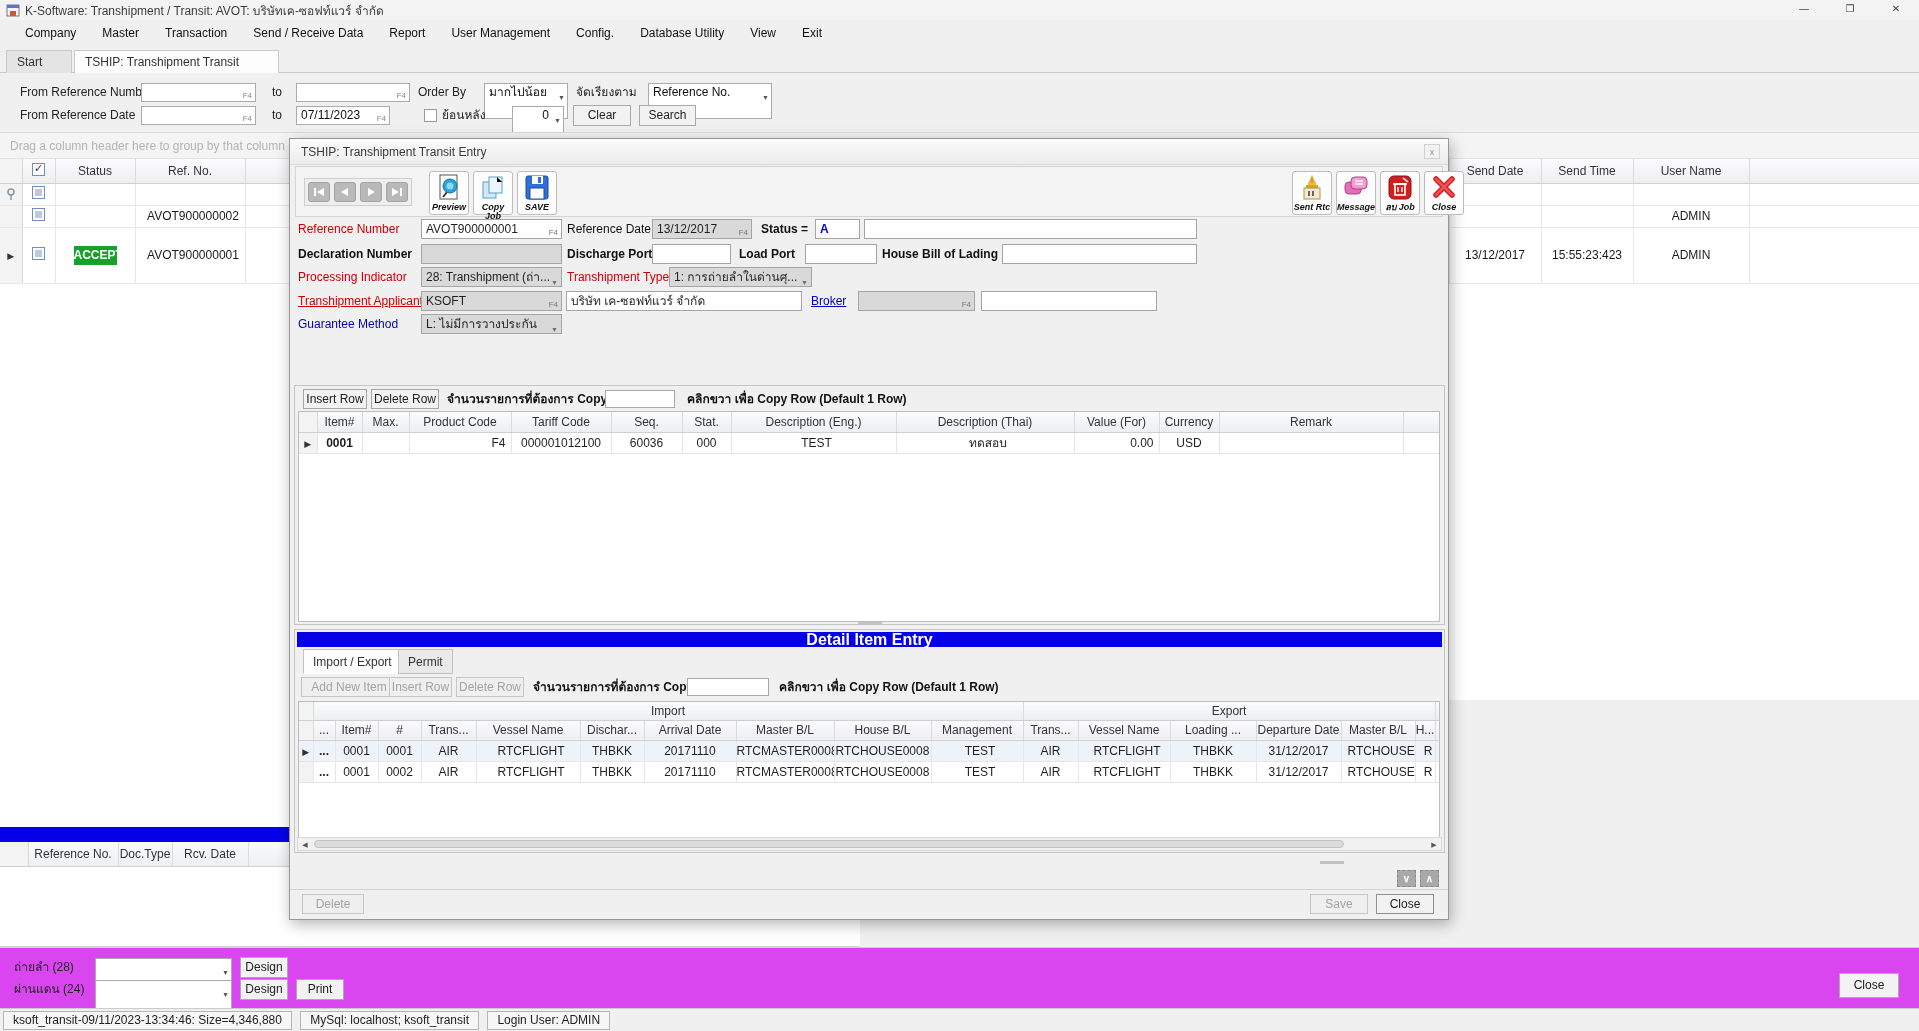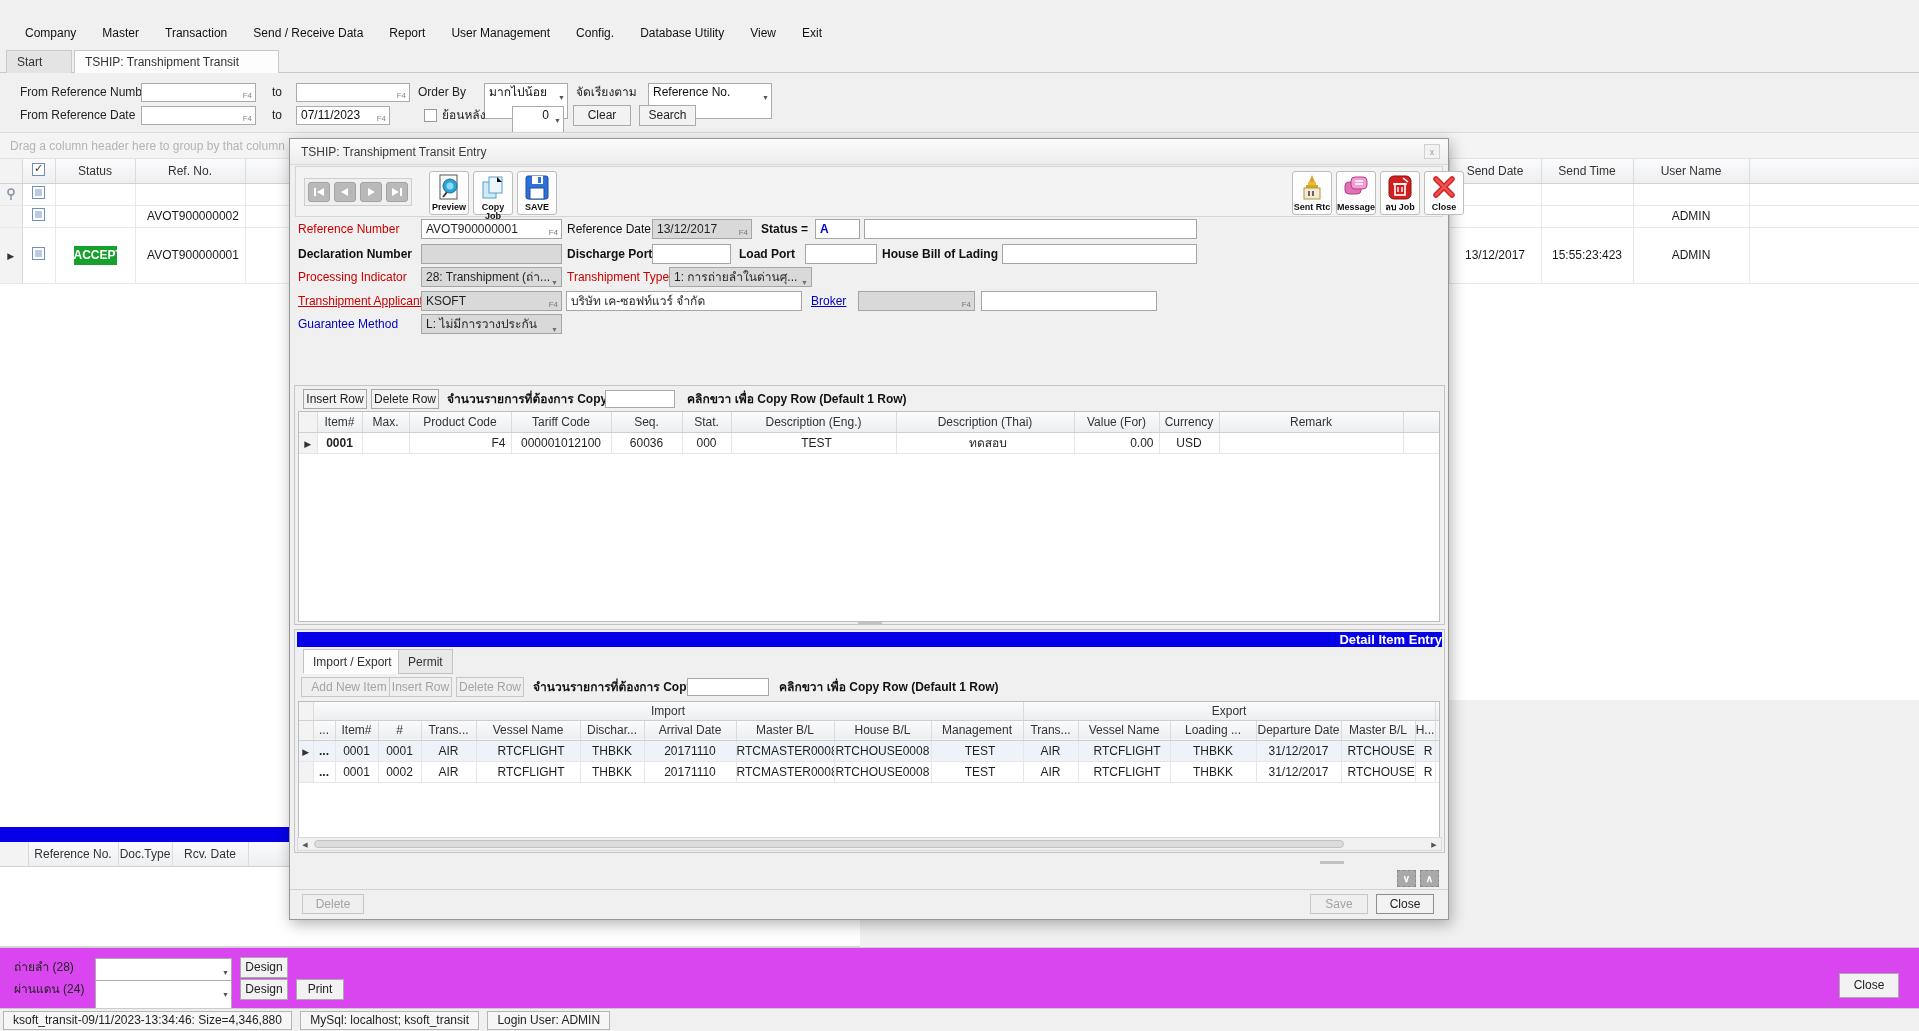--- a/index.html
+++ b/index.html
@@ -79,21 +79,21 @@
   .dlg-x { position:absolute; right:8px; top:5px; width:16px; height:15px; border:1px solid #d0d0d0;
     background:#f2f2f2; color:#9a9a9a; font-size:9px; text-align:center; line-height:14px; }
   .dlg-toolbar { position:absolute; top:27px; left:5px; right:5px; height:51px;
     background:#f3f3f3; border:1px solid #d5d5d5; }
   .navgroup { position:absolute; left:8px; top:11px; display:flex; gap:4px;
     border:1px solid #cfcfcf; background:#efefef; padding:3px; }
   .navbtn { width:22px; height:20px; background:#b9b9b9; border:1px solid #a3a3a3; border-radius:3px;
     display:flex; align-items:center; justify-content:center; }
   .toolbtn { position:absolute; top:4px; width:40px; height:44px; background:#fdfdfd;
     border:1px solid #bdbdbd; border-radius:3px; text-align:center; padding-top:2px; }
-  .toolbtn .cap { display:block; font-size:9px; font-weight:bold; color:#111; line-height:9px; margin-top:1px; }
+  .toolbtn .cap { display:block; font-size:9px; font-weight:bold; color:#111; line-height:9px; margin-top:1px;font-style:italic; }
   
   .lbl { position:absolute; height:20px; line-height:20px; color:#111; white-space:nowrap; }
   .lbl.red { color:#cc0000; } .lbl.blue { color:#0000bb; }
   .lbl.bold { font-weight:bold; } .lbl.und { text-decoration:underline; }
   .fld { position:absolute; height:20px; line-height:18px; border:1px solid #a5a5a5;
     background:#fff; padding:0 4px; white-space:nowrap; overflow:hidden; }
   .fld.gray { background:#d9d9d9; }
   .fld .f4 { position:absolute; right:3px; top:4px; font-size:8px; color:#777; }
   .fld .arr { position:absolute; right:3px; top:6px; font-size:7px; color:#707070; }
   .fld.statusA { color:#0000cc; font-weight:bold; }
@@ -112,41 +112,56 @@
   table.grid2 th { height:20px; font-weight:normal; color:#333;
     background:linear-gradient(#fbfbfc,#eceef0); border-right:1px solid #d9dbdd;
     border-bottom:1px solid #cdcfd1; text-align:center; overflow:hidden; white-space:nowrap; }
   table.grid2 th.grp { height:18px; }
   table.grid2 td { height:21px; border-right:1px solid #e6e6e6; border-bottom:1px solid #e6e6e6;
     text-align:center; overflow:hidden; white-space:nowrap; background:#fff; }
   table.grid2 td.marker, table.grid2 th.marker { background:#f3f3f3; }
   table.grid2 tr.sel td { background:#eef3fa; }
   th.redh { color:#c00000; } th.blueh { color:#0000bb; }
   .bluebar { position:absolute; left:2px; right:2px; top:2px; height:15px; background:#0500e8;
-    color:#fff; font-weight:bold; text-align:right; line-height:15px; font-size:13px; }
+    color:#fff; font-weight:bold; text-align:center; line-height:15px; font-size:16px; }
   .dtab { position:absolute; top:19px; height:25px; line-height:24px; padding:0 9px;
     border:1px solid #c2c2c2; background:#e9e9e9; color:#333; }
   .dtab.active { background:#fdfdfd; border-bottom:1px solid #fdfdfd; }
   .hscroll { position:absolute; left:2px; right:2px; bottom:1px; height:14px; background:#f1f1f1;
     border:1px solid #d9d9d9; }
   .hs-arrow { position:absolute; top:1px; width:12px; height:10px; color:#555; font-size:7px; text-align:center; line-height:11px; }
   .hs-thumb { position:absolute; left:16px; top:2px; width:1030px; height:8px; background:#dcdcdc;
     border:1px solid #c2c2c2; border-radius:5px; }
   .dash { position:absolute; width:24px; height:3px; background:#c2c2c2; }
   .vbtn { position:absolute; width:19px; height:17px; background:#a9a9a9; border:1px dashed #8a8a8a;
     color:#fff; text-align:center; line-height:15px; font-size:10px; font-weight:bold; }
   .dlg-footer { position:absolute; left:0; right:0; bottom:0; height:30px; background:#f0f0f0;
     border-top:1px solid #d2d2d2; }
   .pin-svg, .icon-inline { display:inline-flex; vertical-align:middle; }
 </style>
 </head>
 <body>
 
 <div class="screen">
 
+  <div class="titlebar">
+    <span class="app-icon">
+      <svg width="14" height="14">
+          <rect x="1" y="2" width="12" height="11" fill="#f5f5f5" stroke="#777"></rect>
+          <rect x="1" y="2" width="12" height="3" fill="#5577cc"></rect>
+          <rect x="4" y="8" width="6" height="5" fill="#cc5544"></rect>
+        </svg>
+    </span>
+    <span class="title-text">K-Software: Transhipment / Transit: AVOT: บริษัทเค-ซอฟท์แวร์ จำกัด</span>
+    <span class="win-controls">
+      <span class="winbtn">—</span>
+      <span class="winbtn">❐</span>
+      <span class="winbtn">✕</span>
+    </span>
+  </div>
 
   <div class="menubar">
     <span class="menu-item">Company</span>
     <span class="menu-item">Master</span>
     <span class="menu-item">Transaction</span>
     <span class="menu-item">Send / Receive Data</span>
     <span class="menu-item">Report</span>
     <span class="menu-item">User Management</span>
     <span class="menu-item">Config.</span>
     <span class="menu-item">Database Utility</span>

